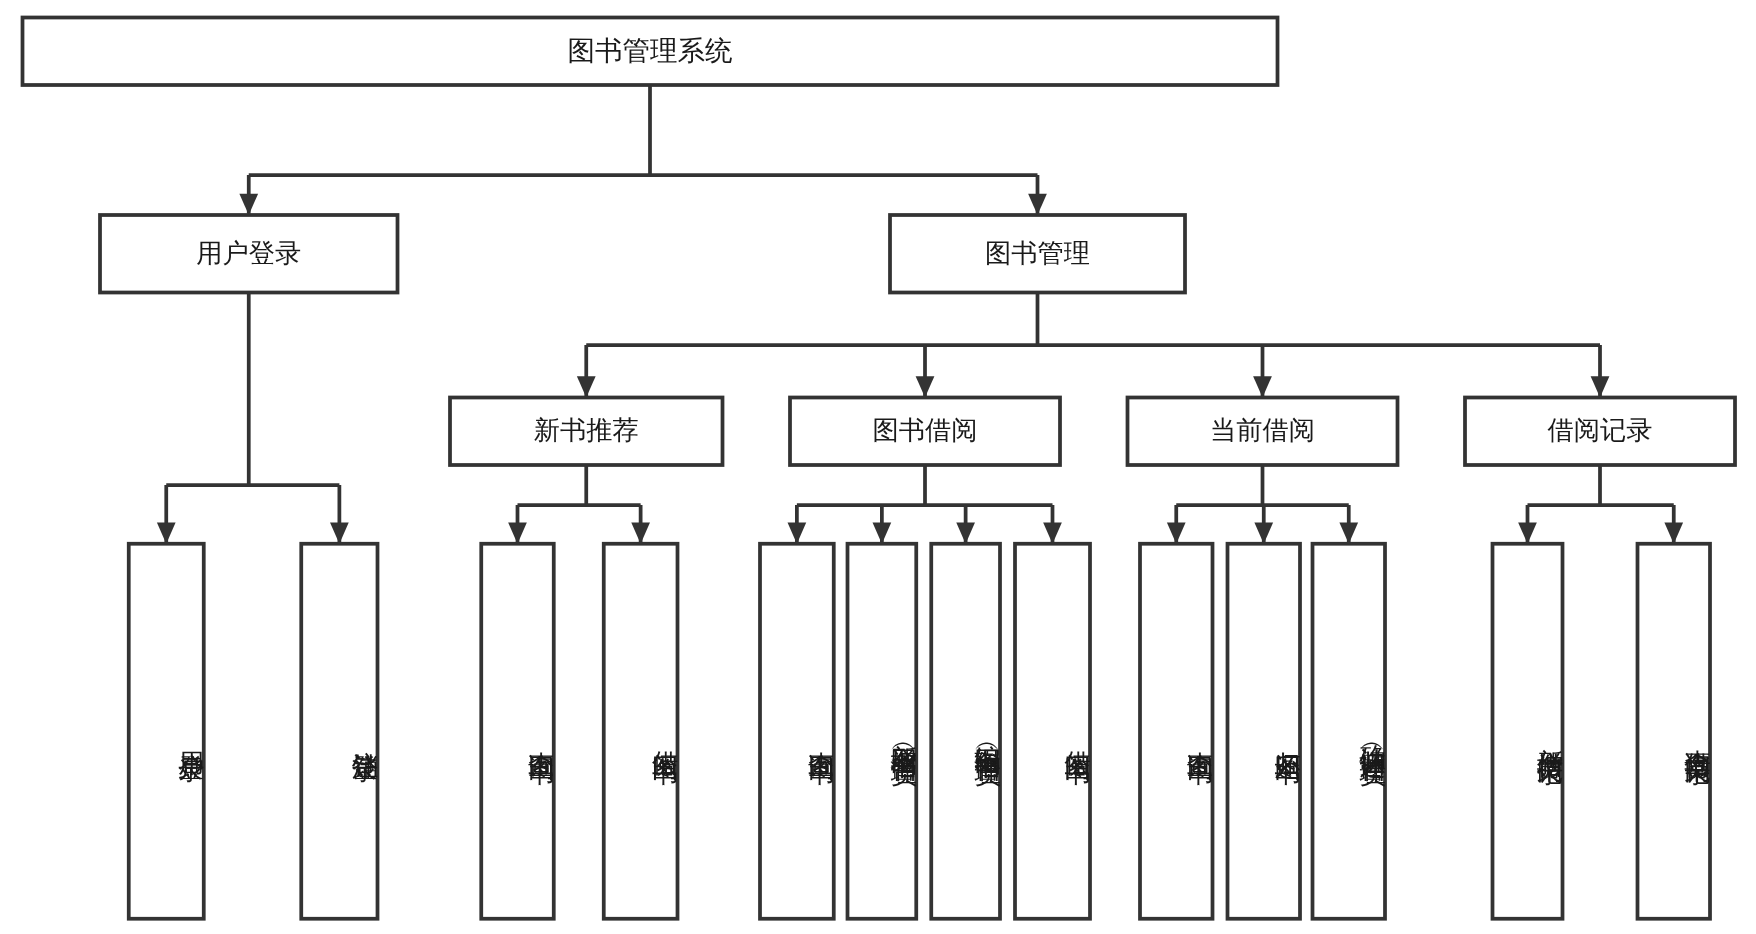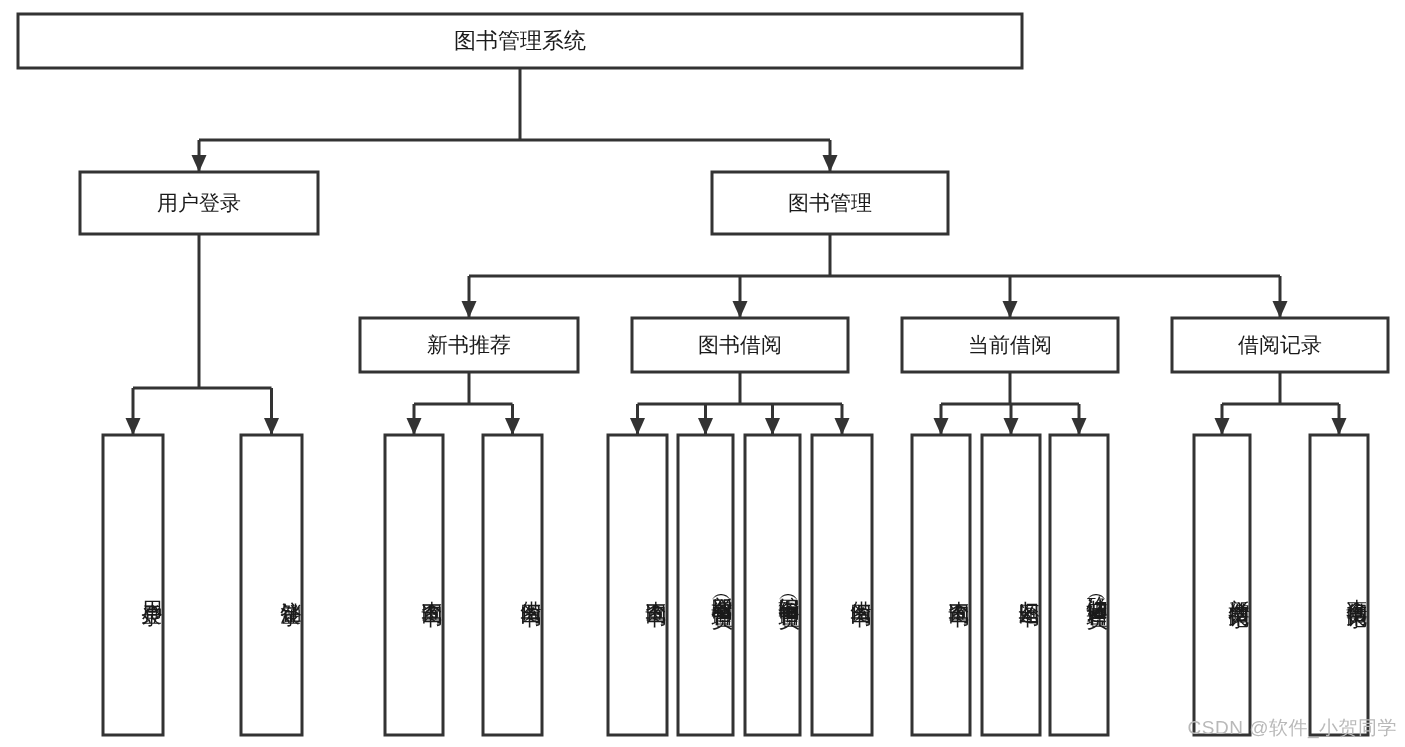--- a/index.html
+++ b/index.html
@@ -224,14 +224,13 @@
       <div class="vlabel" style="left: 678px; width: 55px; top: 472.5px; height: 231px;">新增图书（管理员）</div>
       <div class="vlabel" style="left: 745px; width: 55px; top: 472.5px; height: 231px;">编辑图书（管理员）</div>
       <div class="vlabel" style="left: 812px; width: 60px; top: 535px; height: 106px;">借阅图书</div>
       <div class="vlabel" style="left: 912px; width: 58px; top: 535px; height: 106px;">查询图书</div>
       <div class="vlabel" style="left: 982px; width: 58px; top: 535px; height: 106px;">归还图书</div>
       <div class="vlabel" style="left: 1050px; width: 58px; top: 472.5px; height: 231px;">确认归还（管理员）</div>
       <div class="vlabel" style="left: 1194px; width: 56px; top: 510px; height: 156px;">新增借阅记录</div>
       <div class="vlabel" style="left: 1310px; width: 58px; top: 510px; height: 156px;">查询借阅记录</div>
     </div>
 
-  <div class="watermark">CSDN @软件_小贺同学</div>
 </div>
 
 </body></html>

